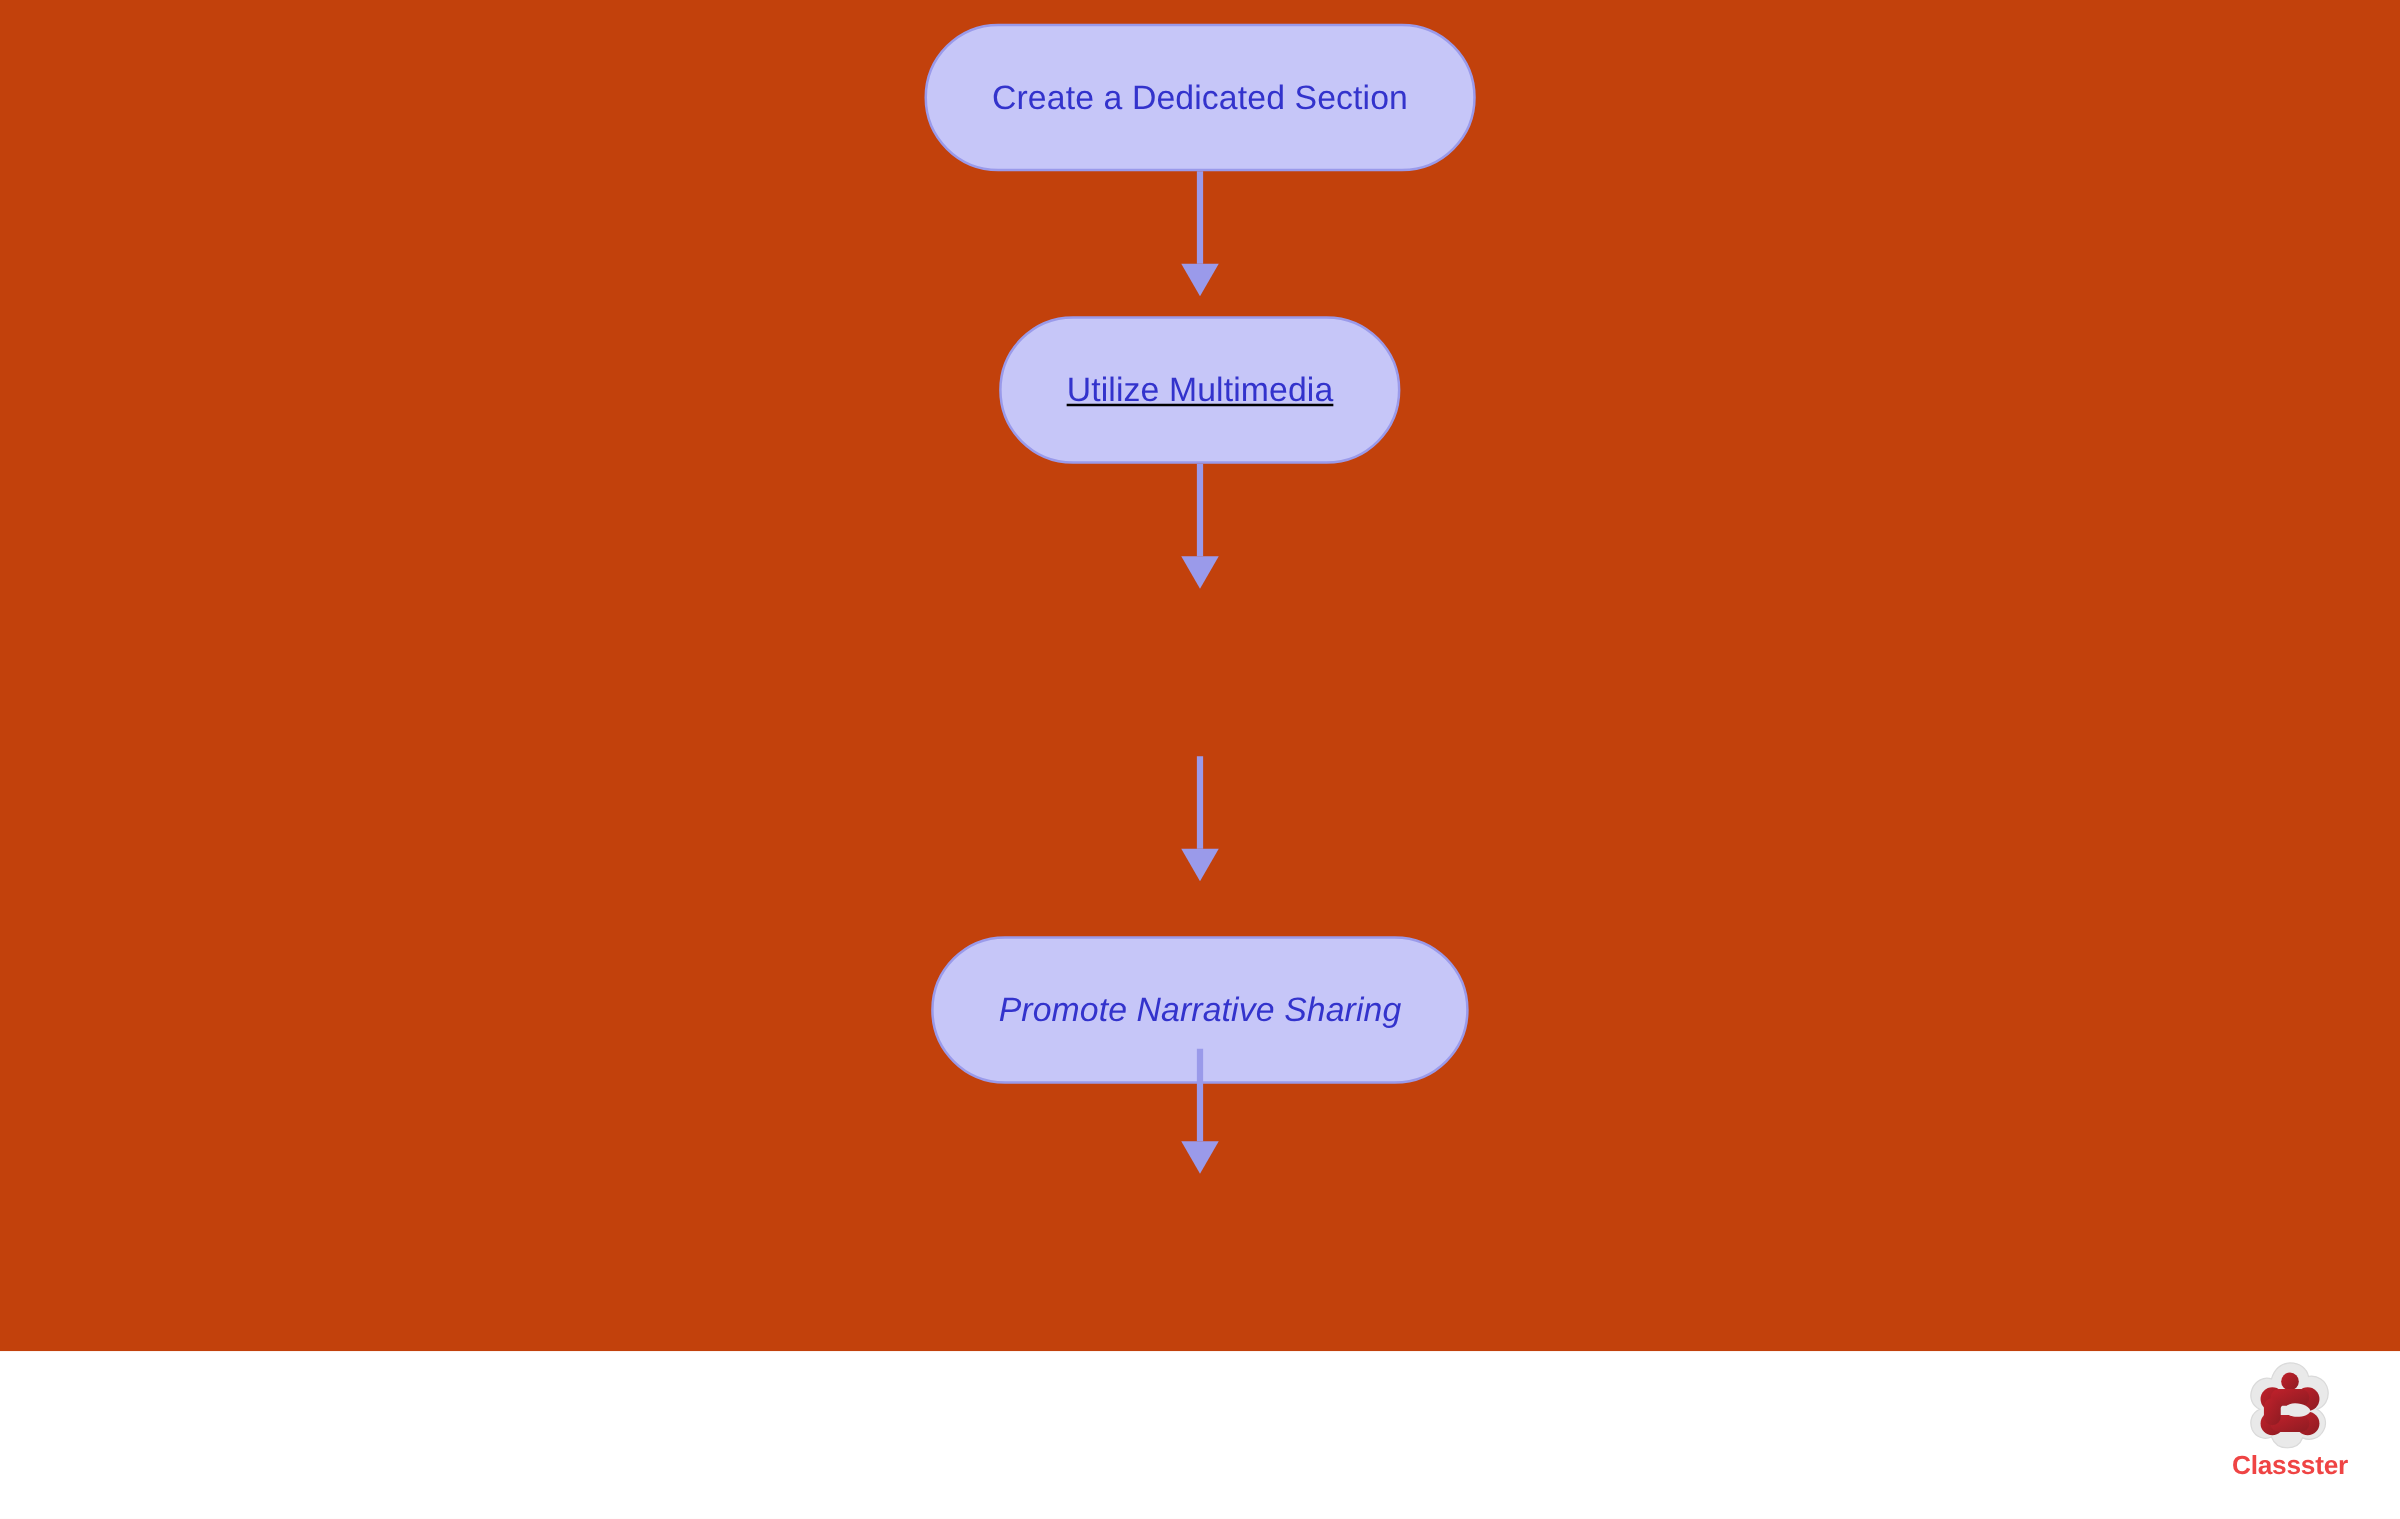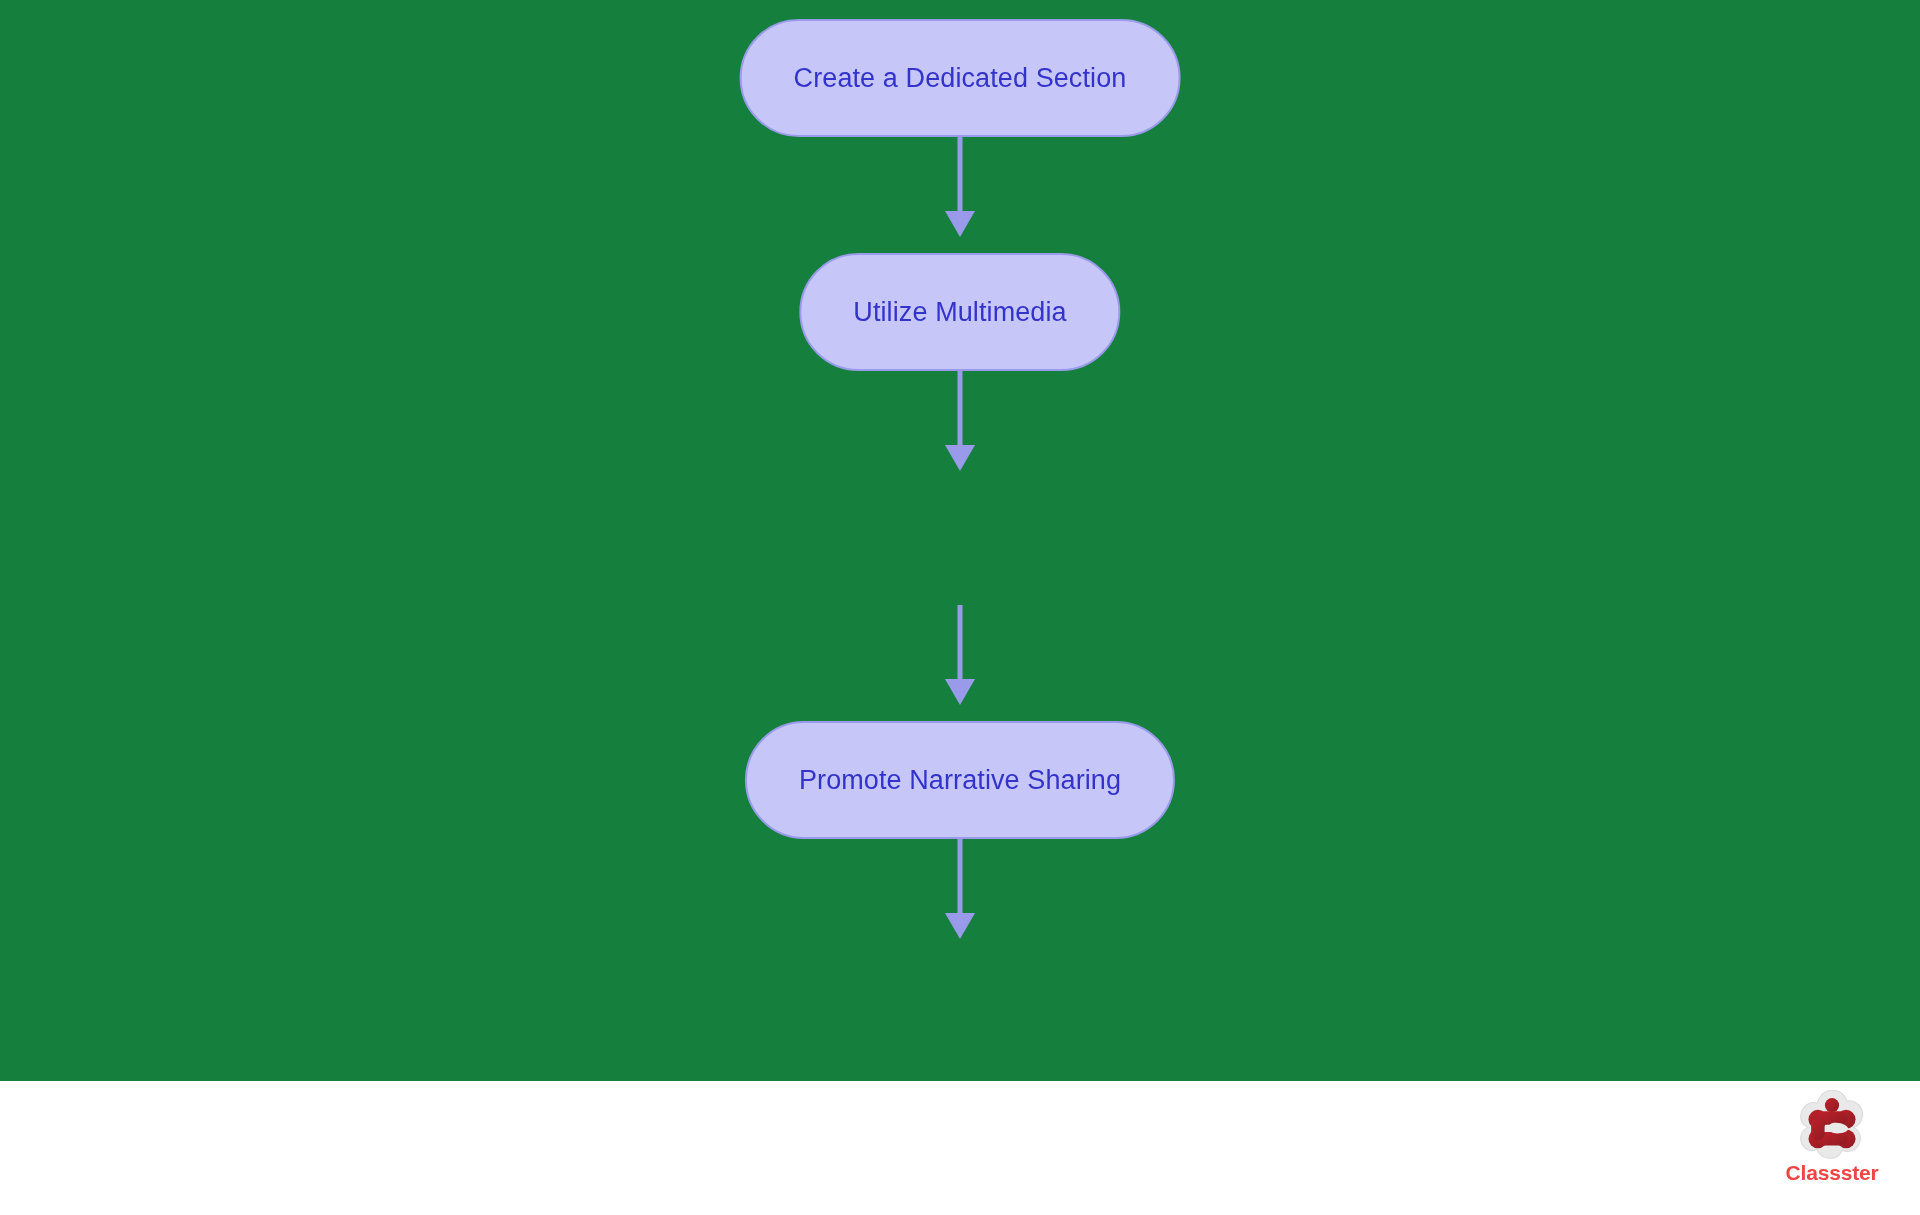--- a/index.html
+++ b/index.html
@@ -22,21 +22,21 @@
     background: #ffffff;
   }
 
   
   #diagram-panel {
     position: absolute;
     left: 0;
     top: 0;
     width: 1920px;
     height: 1081px;
-    background: #15803d;
+    background: #c2410c;
   }
 
   
   #flow-column {
     position: absolute;
     left: 0;
     top: 0;
     width: 1920px;
     height: 1081px;
   }
@@ -137,36 +137,36 @@
 
       <div class="node" style="top:19px;">
         <span class="node-label">Create a Dedicated Section</span>
       </div>
 
       <div class="connector" style="top:137px; height:100px;">
         <div class="stem" style="height:74px;"></div>
         <div class="head"></div>
       </div>
 
-      <div class="node" style="top:253px;">
+      <div class="node" style="top:253px;text-decoration:underline;">
         <span class="node-label">Utilize Multimedia</span>
       </div>
 
       <div class="connector" style="top:371px; height:100px;">
         <div class="stem" style="height:74px;"></div>
         <div class="head"></div>
       </div>
 
 
       <div class="connector" style="top:605px; height:100px;">
         <div class="stem" style="height:74px;"></div>
         <div class="head"></div>
       </div>
 
-      <div class="node" style="top:721px;">
+      <div class="node" style="top:749px;font-style:italic;">
         <span class="node-label">Promote Narrative Sharing</span>
       </div>
 
       <div class="connector" style="top:839px; height:100px;">
         <div class="stem" style="height:74px;"></div>
         <div class="head"></div>
       </div>
 
 
     </div>

